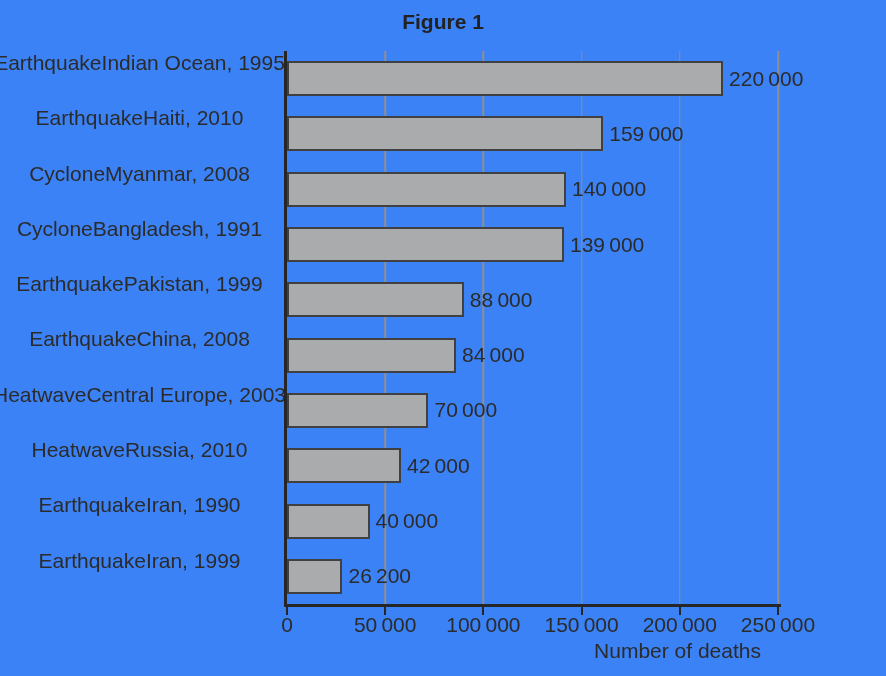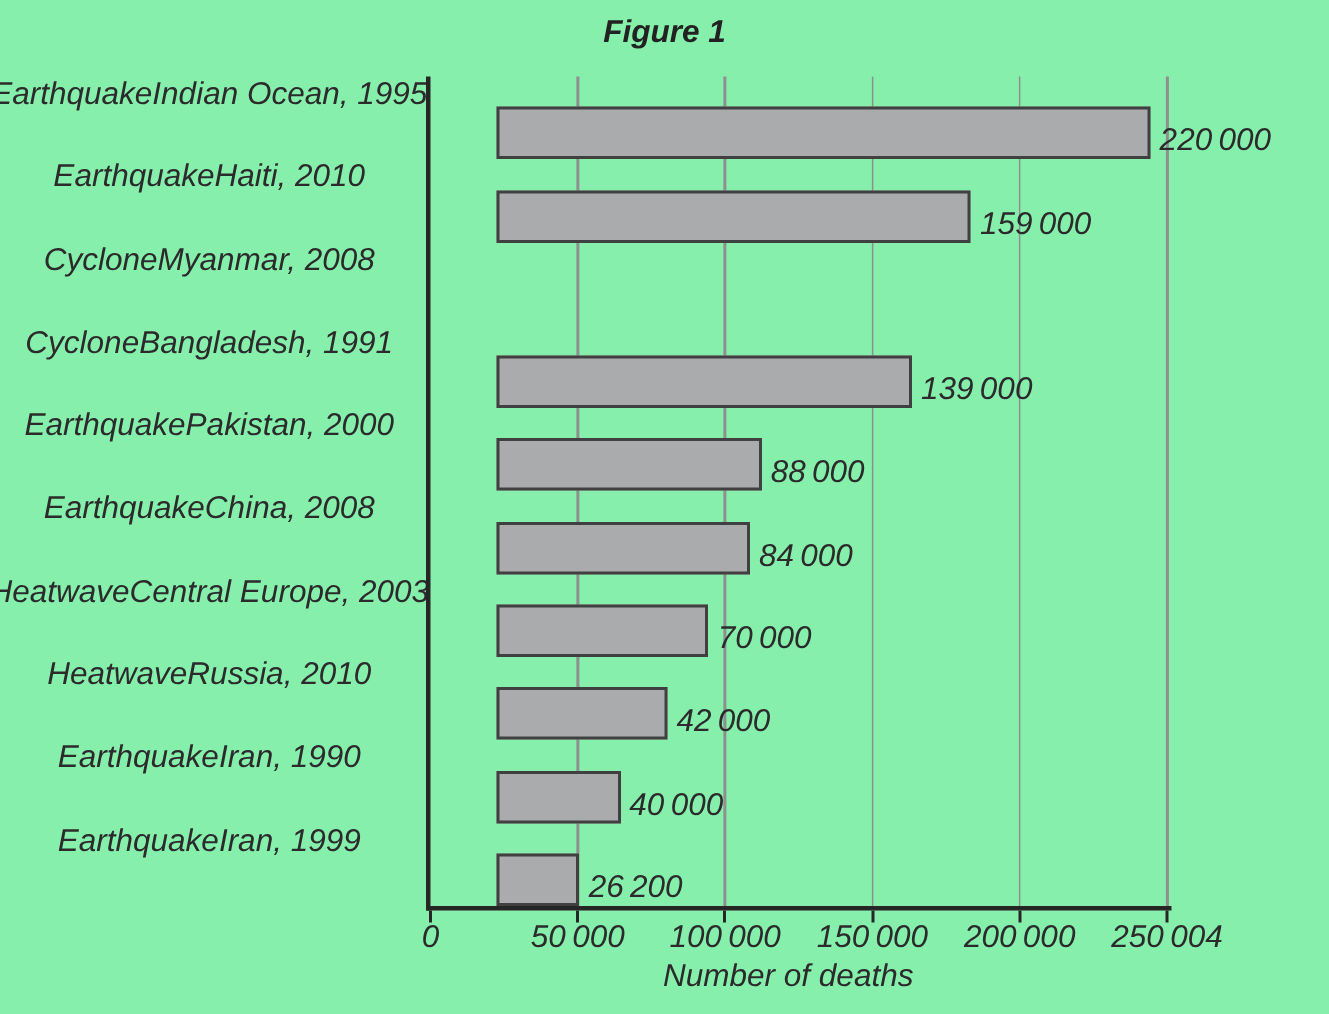--- a/index.html
+++ b/index.html
@@ -1,24 +1,23 @@
 <!DOCTYPE html>
 <html><head>
 <meta charset="utf-8">
 <style>
   html, body { margin: 0; padding: 0; background: #ffffff; }
   .figure {
     position: relative;
     width: 886px;
     height: 676px;
-    background: #86efac;
+    background: #3b82f6;
     font-family: "Liberation Sans", sans-serif;
     color: #2b2b2b;
     overflow: hidden;
-    font-style: italic;
   }
   .fig-title {
     position: absolute;
     top: 10px;
     left: 0;
     width: 886px;
     text-align: center;
     font-size: 21px;
     font-weight: bold;
     color: #222222;
@@ -77,22 +76,21 @@
     line-height: 23px;
     white-space: nowrap;
   }
   .track {
     position: absolute;
     left: 287px;
     top: 0;
     bottom: 0;
     width: 491px;
     display: flex;
-    align-items: flex-end;
-    margin-left: 44px;
+    align-items: center;
   }
   .bar {
     flex: none;
     height: 31px;
     border: 2px solid #404040;
     background: #a9abad;
   }
   .val {
     margin-left: 6px;
     font-size: 21px;
@@ -123,24 +121,24 @@
   }
   .xtick-label {
     position: absolute;
     top: 0;
     transform: translateX(-50%);
     font-size: 21px;
     white-space: nowrap;
   }
   .xaxis-title {
     position: absolute;
-    left: 280px;
+    left: 270px;
     top: 639px;
     width: 491px;
-    text-align: center;
+    text-align: right;
     font-size: 21px;
   }
 </style>
 </head>
 <body>
 
 <div class="figure">
 
   <div class="fig-title">Figure 1</div>
 
@@ -174,37 +172,41 @@
         <div class="bar" style="width: 63.6%; background: rgb(169, 171, 173); border-color: rgb(64, 64, 64);"></div>
         <div class="val">159 000</div>
       </div>
     </div>
 
     <div class="row">
       <div class="cat">
         <div>Cyclone</div>
         <div>Myanmar, 2008</div>
       </div>
+      <div class="track">
+        <div class="bar" style="width: 56%; background: rgb(169, 171, 173); border-color: rgb(64, 64, 64);"></div>
+        <div class="val">140 000</div>
+      </div>
     </div>
 
     <div class="row">
       <div class="cat">
         <div>Cyclone</div>
         <div>Bangladesh, 1991</div>
       </div>
       <div class="track">
         <div class="bar" style="width: 55.6%; background: rgb(169, 171, 173); border-color: rgb(64, 64, 64);"></div>
         <div class="val">139 000</div>
       </div>
     </div>
 
     <div class="row">
       <div class="cat">
         <div>Earthquake</div>
-        <div>Pakistan, 2000</div>
+        <div>Pakistan, 1999</div>
       </div>
       <div class="track">
         <div class="bar" style="width: 35.2%; background: rgb(169, 171, 173); border-color: rgb(64, 64, 64);"></div>
         <div class="val">88 000</div>
       </div>
     </div>
 
     <div class="row">
       <div class="cat">
         <div>Earthquake</div>
@@ -273,18 +275,18 @@
     <div class="xtick-mark" style="left: 80%;"></div>
     <div class="xtick-mark" style="left: 100%;"></div>
   </div>
 
   <div class="xtick-labels">
     <div class="xtick-label" style="left: 0%;">0</div>
     <div class="xtick-label" style="left: 20%;">50 000</div>
     <div class="xtick-label" style="left: 40%;">100 000</div>
     <div class="xtick-label" style="left: 60%; text-align: right;">150 000</div>
     <div class="xtick-label" style="left: 80%;">200 000</div>
-    <div class="xtick-label" style="left: 100%;">250 004</div>
+    <div class="xtick-label" style="left: 100%;">250 000</div>
   </div>
 
   <div class="xaxis-title">Number of deaths</div>
 
 </div>
 
 </body></html>

